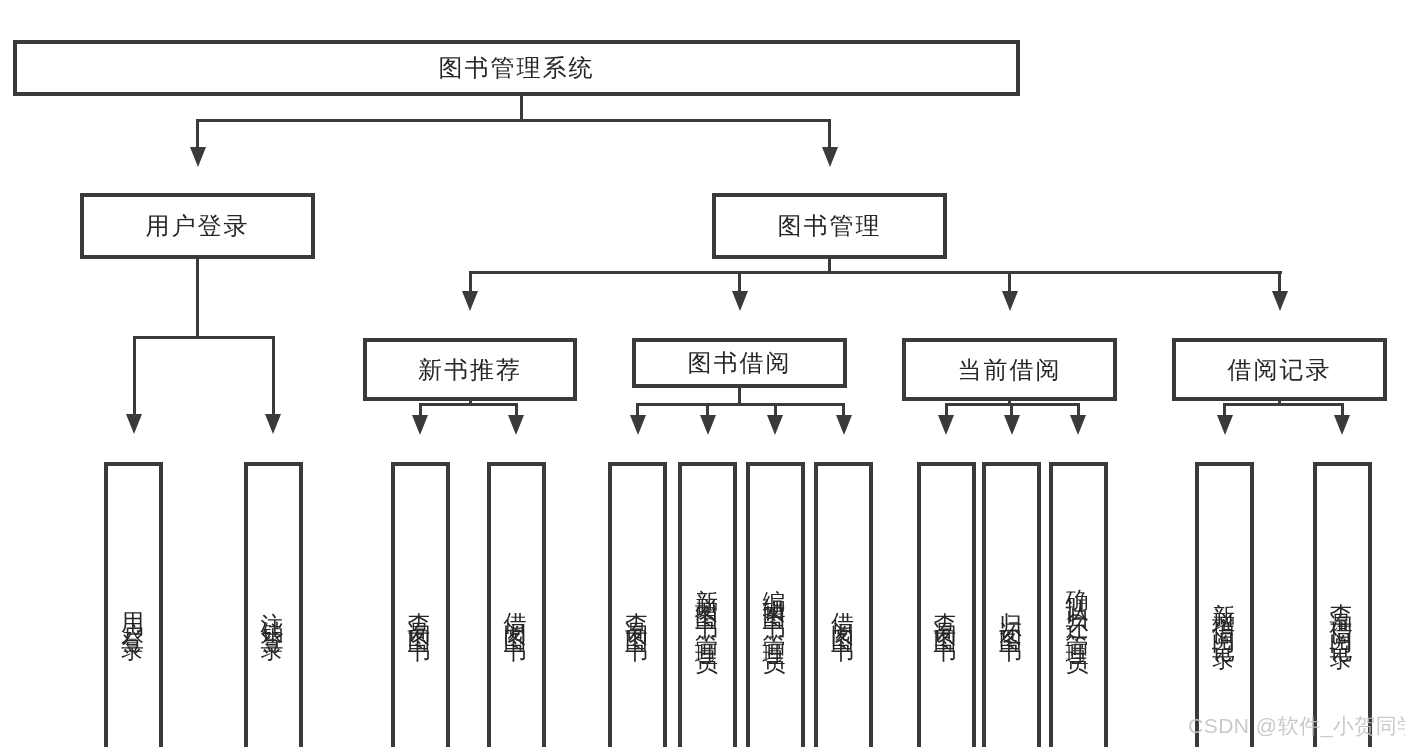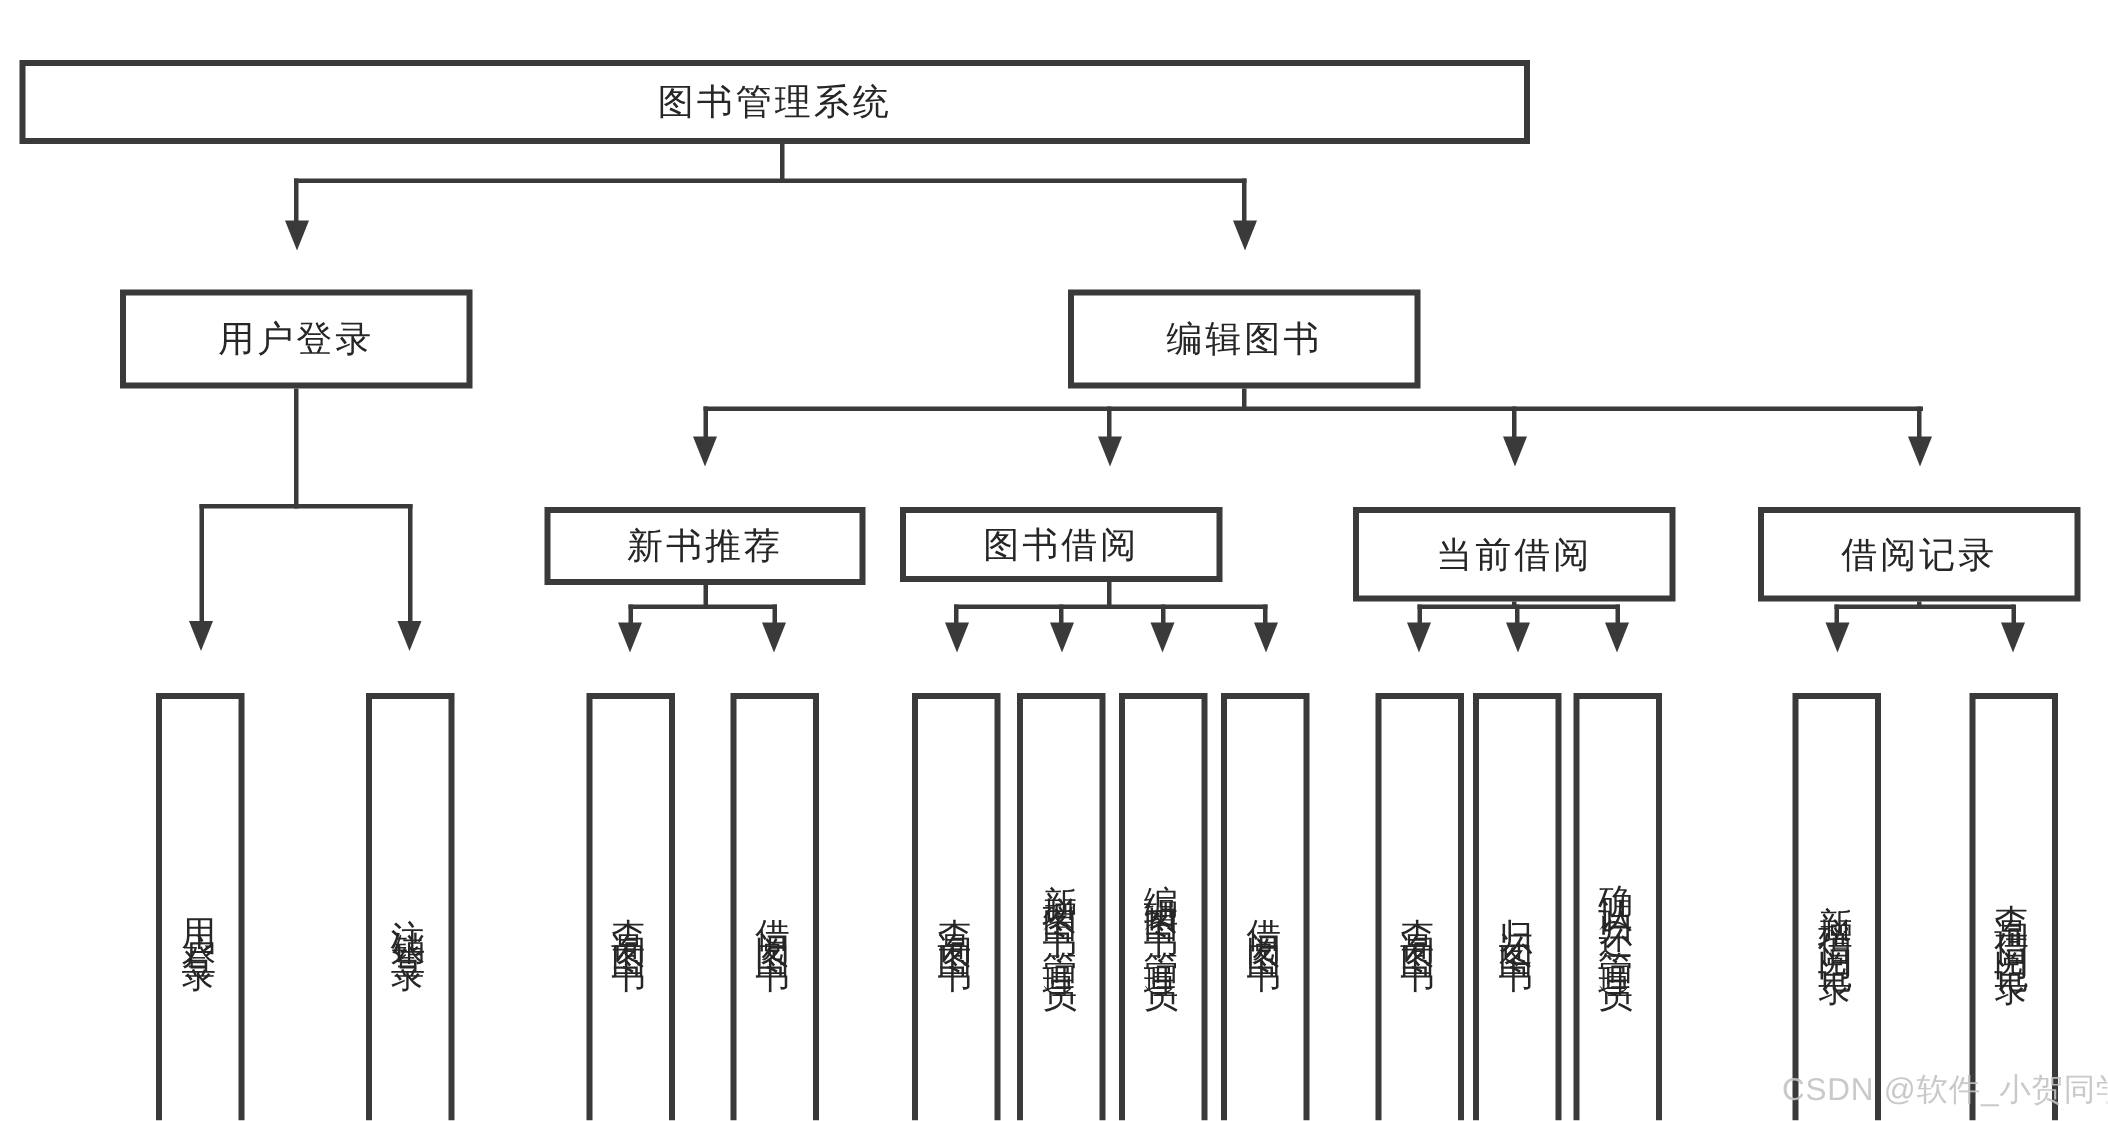--- a/index.html
+++ b/index.html
@@ -71,42 +71,42 @@
   <div class="box" style="left:13px; top:14px; width:1007px; height:56px;">图书管理系统</div>
 
   <div class="vline" style="left:520px; top:68px; height:54px;"></div>
   <div class="hline" style="left:196px; top:119px; width:635px;"></div>
   <div class="vline" style="left:196px; top:119px; height:30px;"></div>
   <div class="arrow" style="left:189.5px; top:147px;"></div>
   <div class="vline" style="left:828px; top:119px; height:30px;"></div>
   <div class="arrow" style="left:821.5px; top:147px;"></div>
 
   <div class="box" style="left:80px; top:167px; width:235px; height:66px;">用户登录</div>
-  <div class="box" style="left:712px; top:167px; width:235px; height:66px;">编辑图书</div>
+  <div class="box" style="left:712px; top:167px; width:235px; height:66px;">图书管理</div>
 
   <div class="vline" style="left:196px; top:231px; height:108px;"></div>
   <div class="hline" style="left:132.5px; top:336px; width:142px;"></div>
   <div class="vline" style="left:132.5px; top:336px; height:80px;"></div>
   <div class="arrow" style="left:126px; top:414px;"></div>
   <div class="vline" style="left:271.5px; top:336px; height:80px;"></div>
   <div class="arrow" style="left:265px; top:414px;"></div>
 
   <div class="vline" style="left:828px; top:231px; height:43px;"></div>
   <div class="hline" style="left:468.5px; top:271px; width:813px;"></div>
   <div class="vline" style="left:468.5px; top:271px; height:22px;"></div>
   <div class="arrow" style="left:462px; top:291px;"></div>
   <div class="vline" style="left:738px; top:271px; height:22px;"></div>
   <div class="arrow" style="left:731.5px; top:291px;"></div>
   <div class="vline" style="left:1008px; top:271px; height:22px;"></div>
   <div class="arrow" style="left:1001.5px; top:291px;"></div>
   <div class="vline" style="left:1278px; top:271px; height:22px;"></div>
   <div class="arrow" style="left:1271.5px; top:291px;"></div>
 
-  <div class="box" style="left:363px; top:312px; width:214px; height:52px;">新书推荐</div>
-  <div class="box" style="left:600px; top:312px; width:215px; height:50px;">图书借阅</div>
+  <div class="box" style="left:363px; top:312px; width:214px; height:63px;">新书推荐</div>
+  <div class="box" style="left:632px; top:312px; width:215px; height:50px;">图书借阅</div>
   <div class="box" style="left:902px; top:312px; width:215px; height:63px;">当前借阅</div>
   <div class="box" style="left:1172px; top:312px; width:215px; height:63px;">借阅记录</div>
 
   <div class="vline" style="left:468.5px; top:373px; height:33px;"></div>
   <div class="hline" style="left:418.5px; top:403px; width:99px;"></div>
   <div class="vline" style="left:418.5px; top:403px; height:14px;"></div>
   <div class="arrow" style="left:412px; top:415px;"></div>
   <div class="vline" style="left:514.5px; top:403px; height:14px;"></div>
   <div class="arrow" style="left:508px; top:415px;"></div>
 

